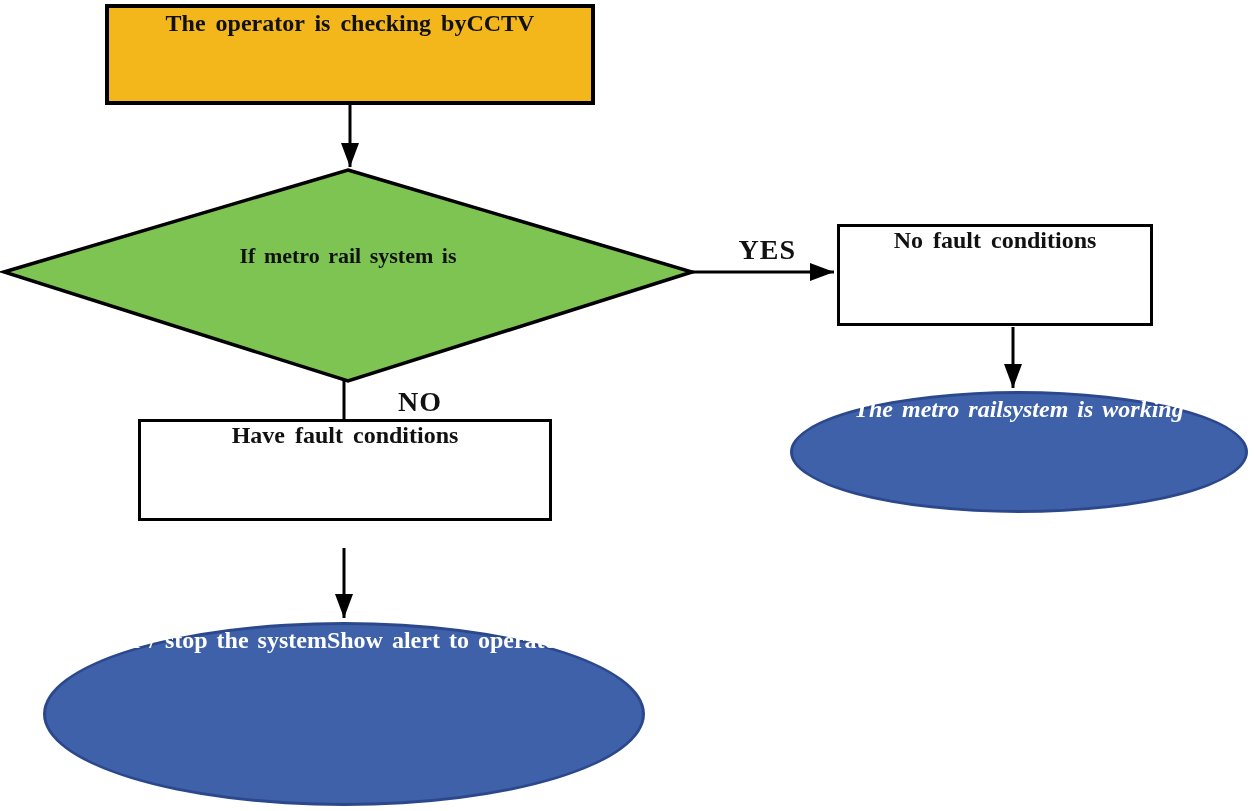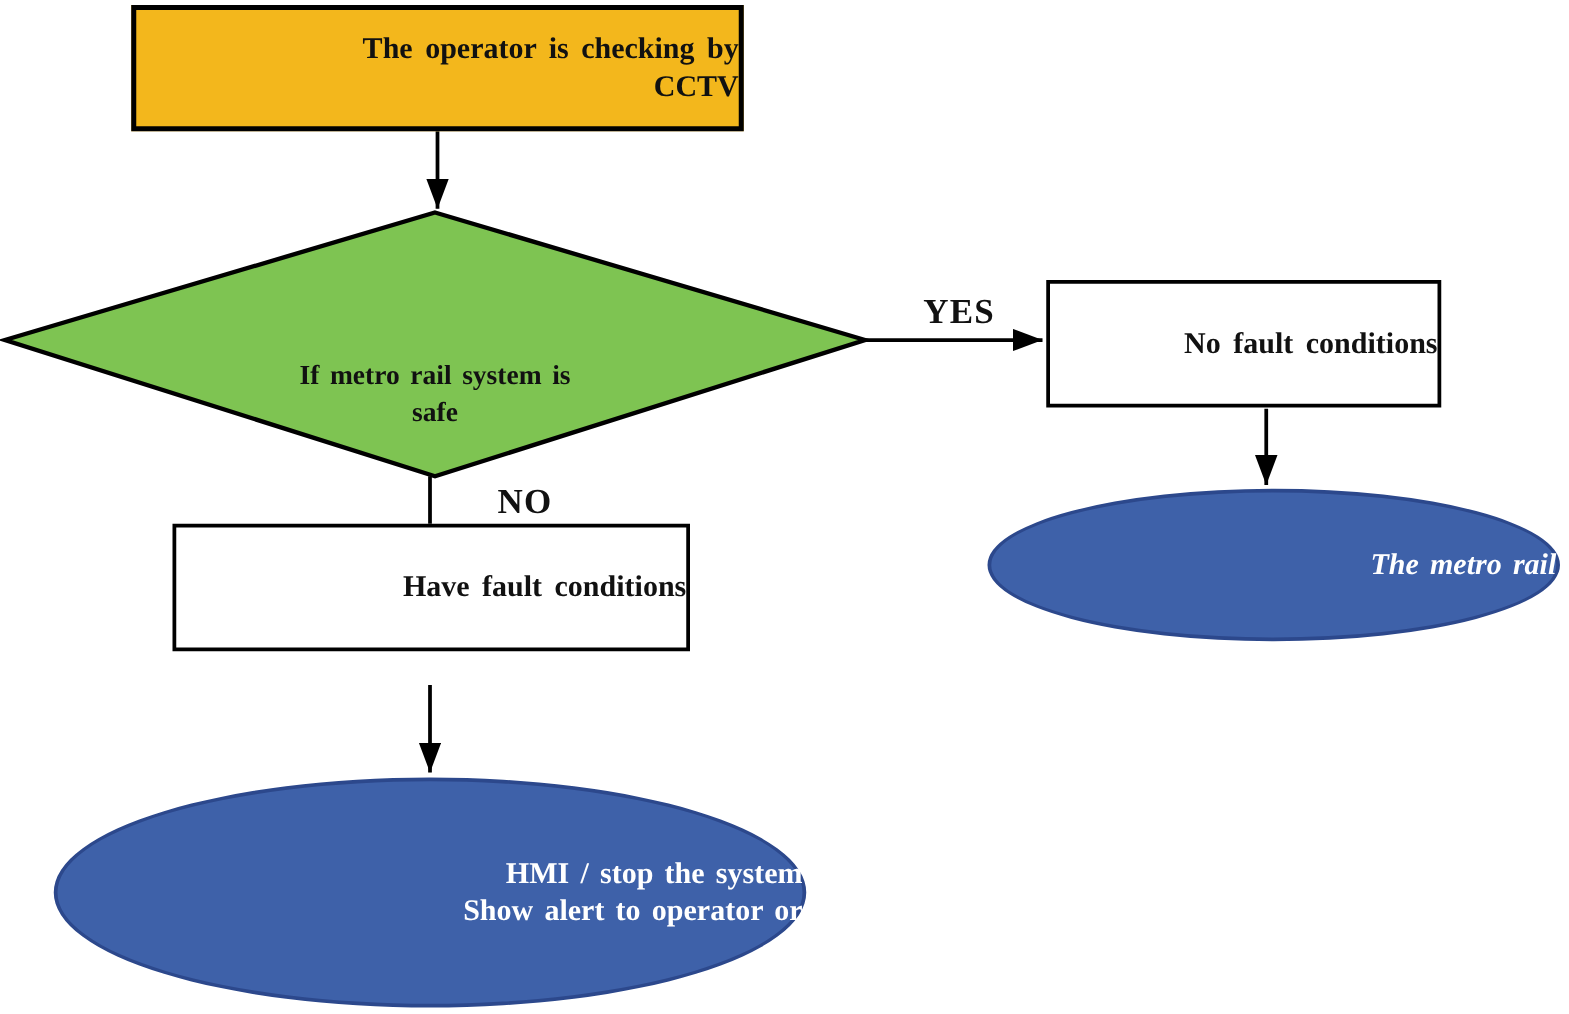--- a/index.html
+++ b/index.html
@@ -7,37 +7,37 @@
     position:relative;width:1255px;height:811px;
     background:var(--background,#fff);
     font-family:"Liberation Serif","DejaVu Serif",serif;
     overflow:hidden;
   }
   svg.connectors{position:absolute;left:0;top:0;}
   svg.connectors line{stroke:var(--outline,#000);stroke-width:3;}
   svg.connectors .diamond{fill:var(--decision_fill,#7ec452);stroke:var(--outline,#000);stroke-width:3.5;stroke-linejoin:miter;}
   .arrowhead{fill:var(--outline,#000);}
   .node{
-    position:absolute;display:flex;flex-direction:column;align-items:flex-end;justify-content:center;
+    position:absolute;display:flex;flex-direction:row;align-items:flex-start;justify-content:center;
     text-align:center;box-sizing:border-box;color:var(--text_dark,#111);
   }
   .rect{border:3px solid var(--outline,#000);background:var(--process_fill,#fff);font-size:24px;font-weight:600;word-spacing:4px;}
   .start{background:var(--start_fill,#f3b71c);border-width:4px;font-weight:700;font-size:24px;line-height:31px;}
   .terminal{
     background:var(--terminal_fill,#3e61a9);border:3px solid var(--terminal_border,#2c488c);
     border-radius:50%;color:var(--text_light,#fff);font-weight:700;font-size:24px;line-height:31px;word-spacing:3px;
   }
   .n-start{left:105px;top:4px;width:490px;height:101px;}
   .n-no-fault{left:837px;top:224px;width:316px;height:102px;}
   .n-working{left:790px;top:391px;width:458px;height:122px;font-style:italic;}
   .n-have-fault{left:138px;top:419px;width:414px;height:102px;}
   .n-alert{left:43px;top:622px;width:602px;height:184px;line-height:30px;}
   .decision-label{
     position:absolute;left:173px;top:241px;width:350px;text-align:center;
-    font-size:22px;font-weight:700;line-height:30px;word-spacing:3px;color:var(--text_dark,#111);margin-top:44px;
+    font-size:22px;font-weight:700;line-height:30px;word-spacing:3px;color:var(--text_dark,#111);
   }
   .edge-label{position:absolute;font-size:28px;font-weight:600;letter-spacing:1px;color:var(--text_dark,#111);text-align:right;}
   .l-yes{left:712px;top:234px;width:84px;}
   .l-no{left:376px;top:386px;width:66px;}
 </style>
 </head>
 <body>
 
 <div class="canvas">
 
@@ -57,33 +57,33 @@
     <line x1="344" y1="548" x2="344" y2="618" marker-end="url(#arrow)"></line>
   </svg>
 
   <div class="node rect start n-start">
     <div>The operator is checking by</div>
     <div>CCTV</div>
   </div>
 
   <div class="decision-label">
     <div>If metro rail system is</div>
-    <div>safe</div>
   </div>
 
   <div class="edge-label l-yes">YES</div>
 
   <div class="edge-label l-no">NO</div>
 
   <div class="node rect n-no-fault">
     <div>No fault conditions</div>
   </div>
 
   <div class="node terminal n-working">
     <div>The metro rail</div>
+    <div>system is working</div>
   </div>
 
   <div class="node rect n-have-fault">
     <div>Have fault conditions</div>
   </div>
 
   <div class="node terminal n-alert">
     <div>HMI / stop the system</div>
     <div>Show alert to operator or</div>
   </div>

